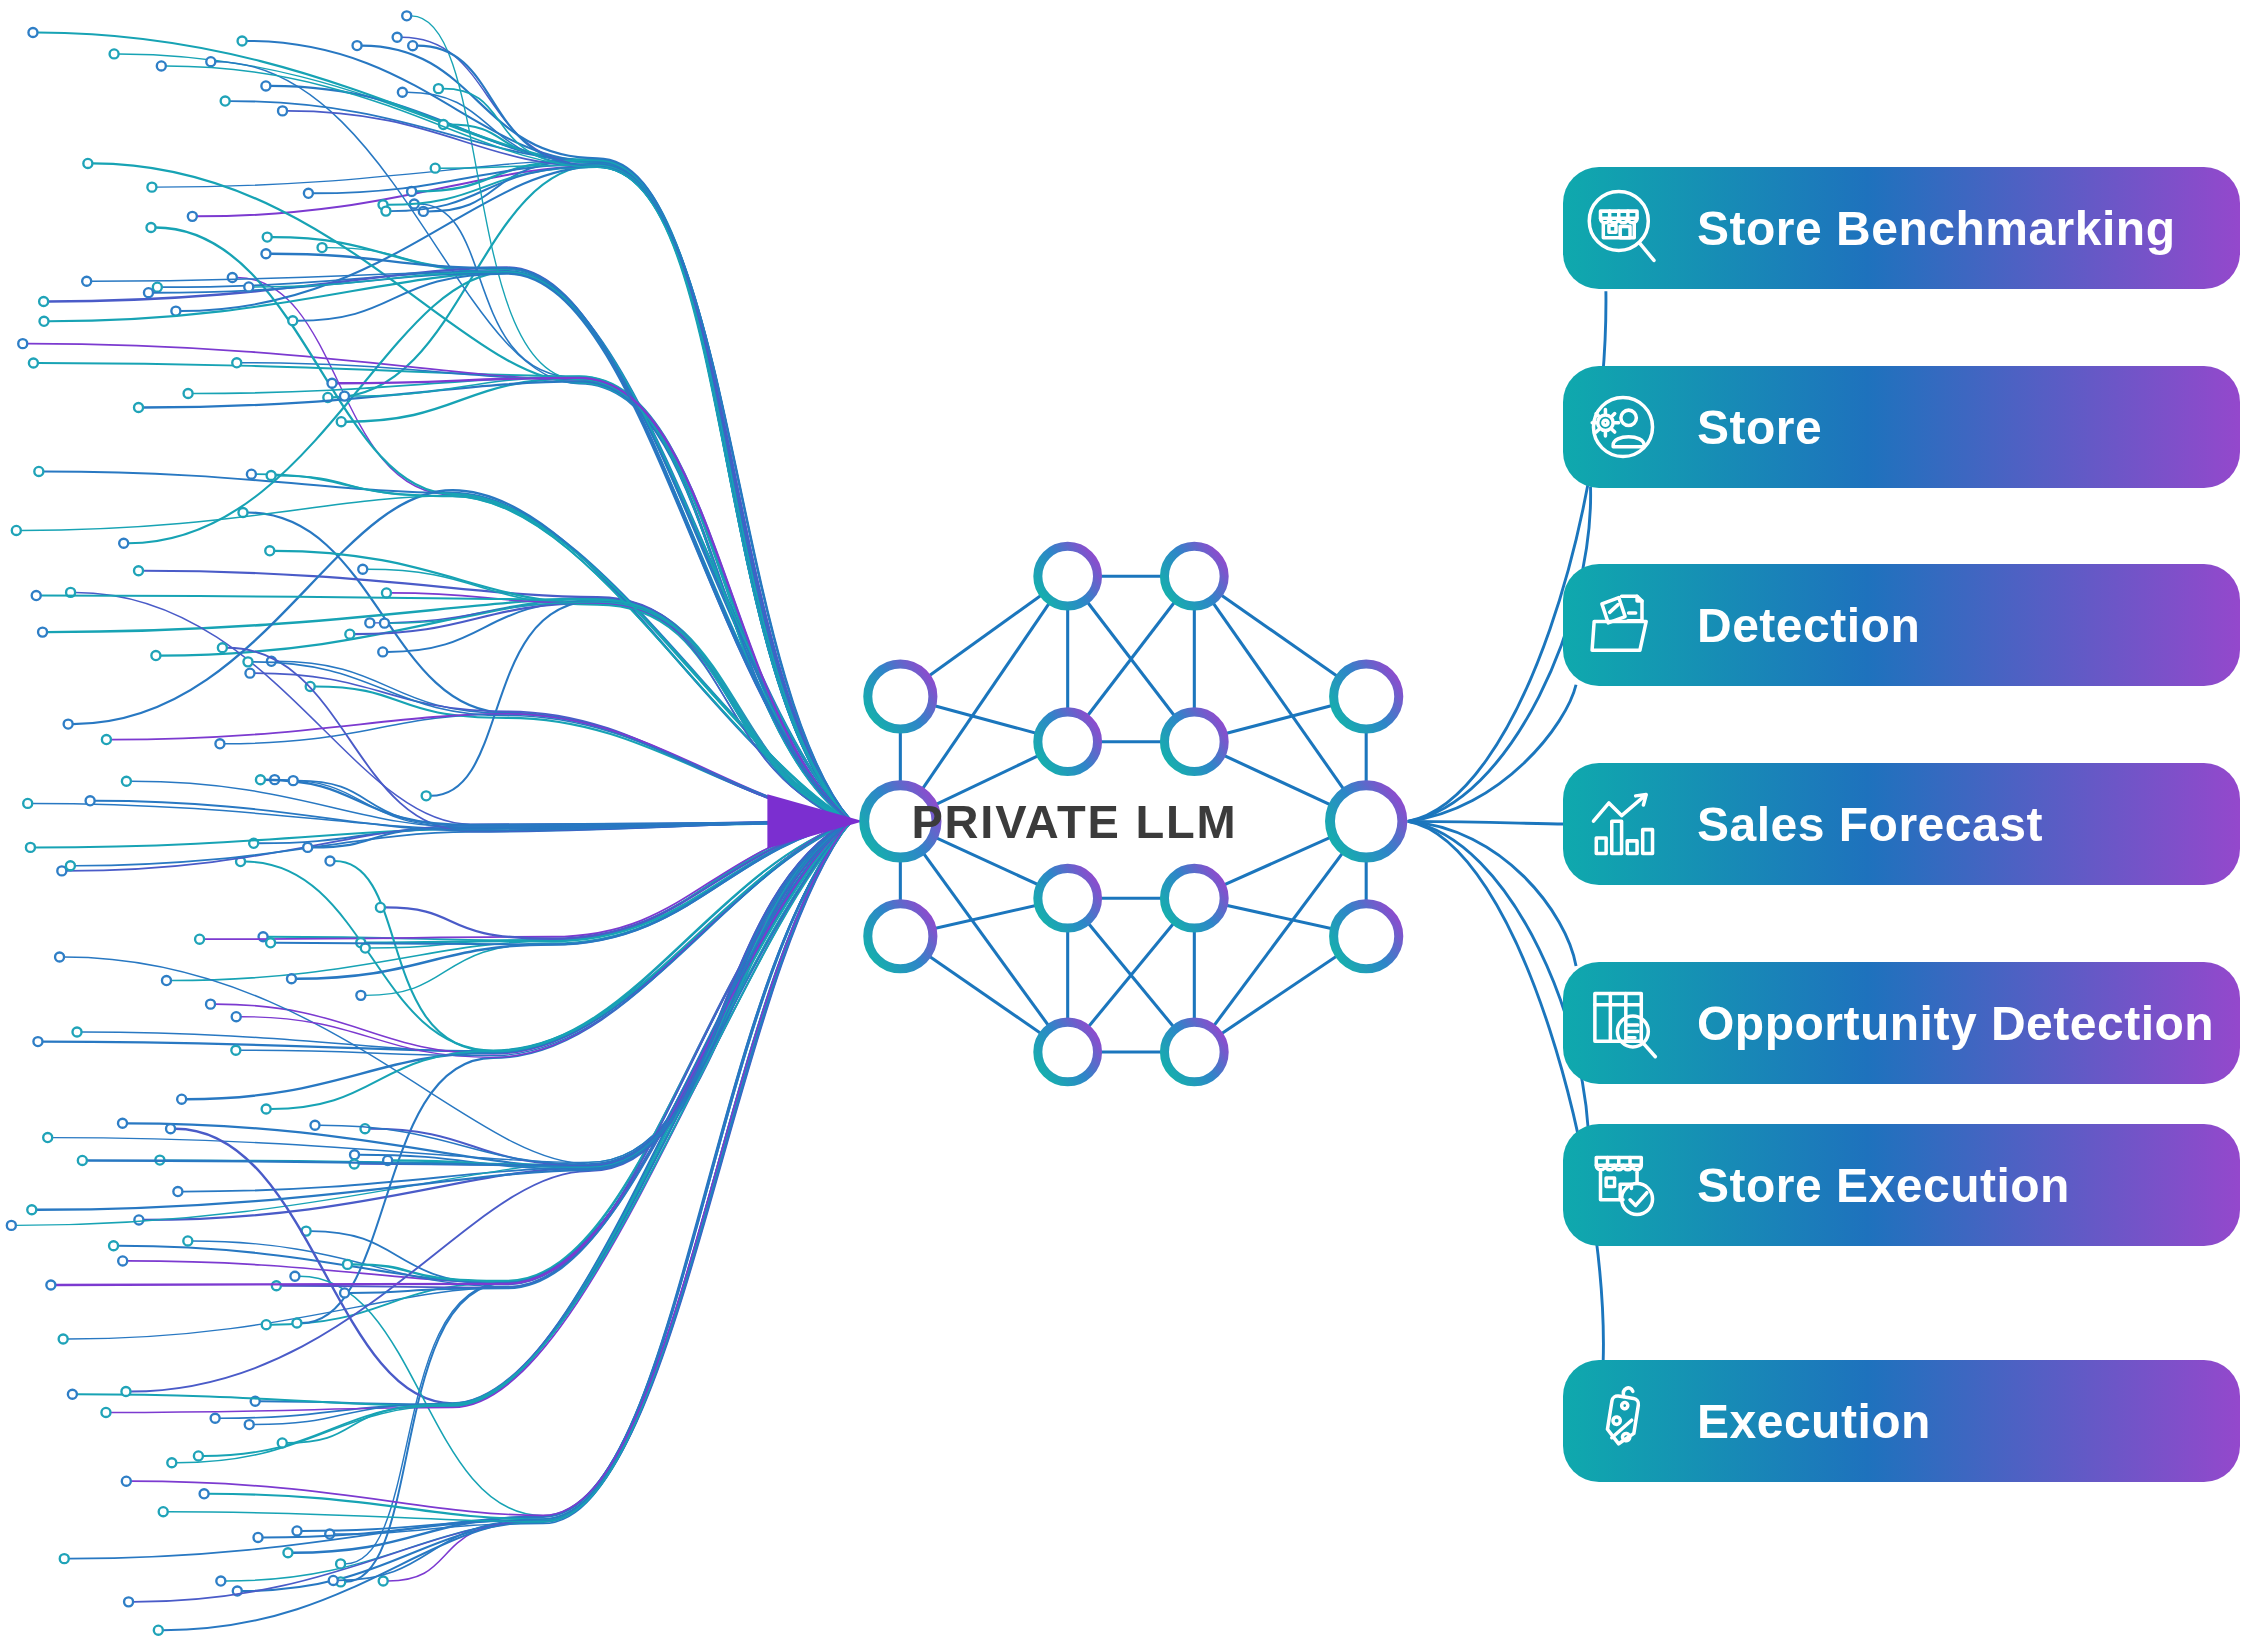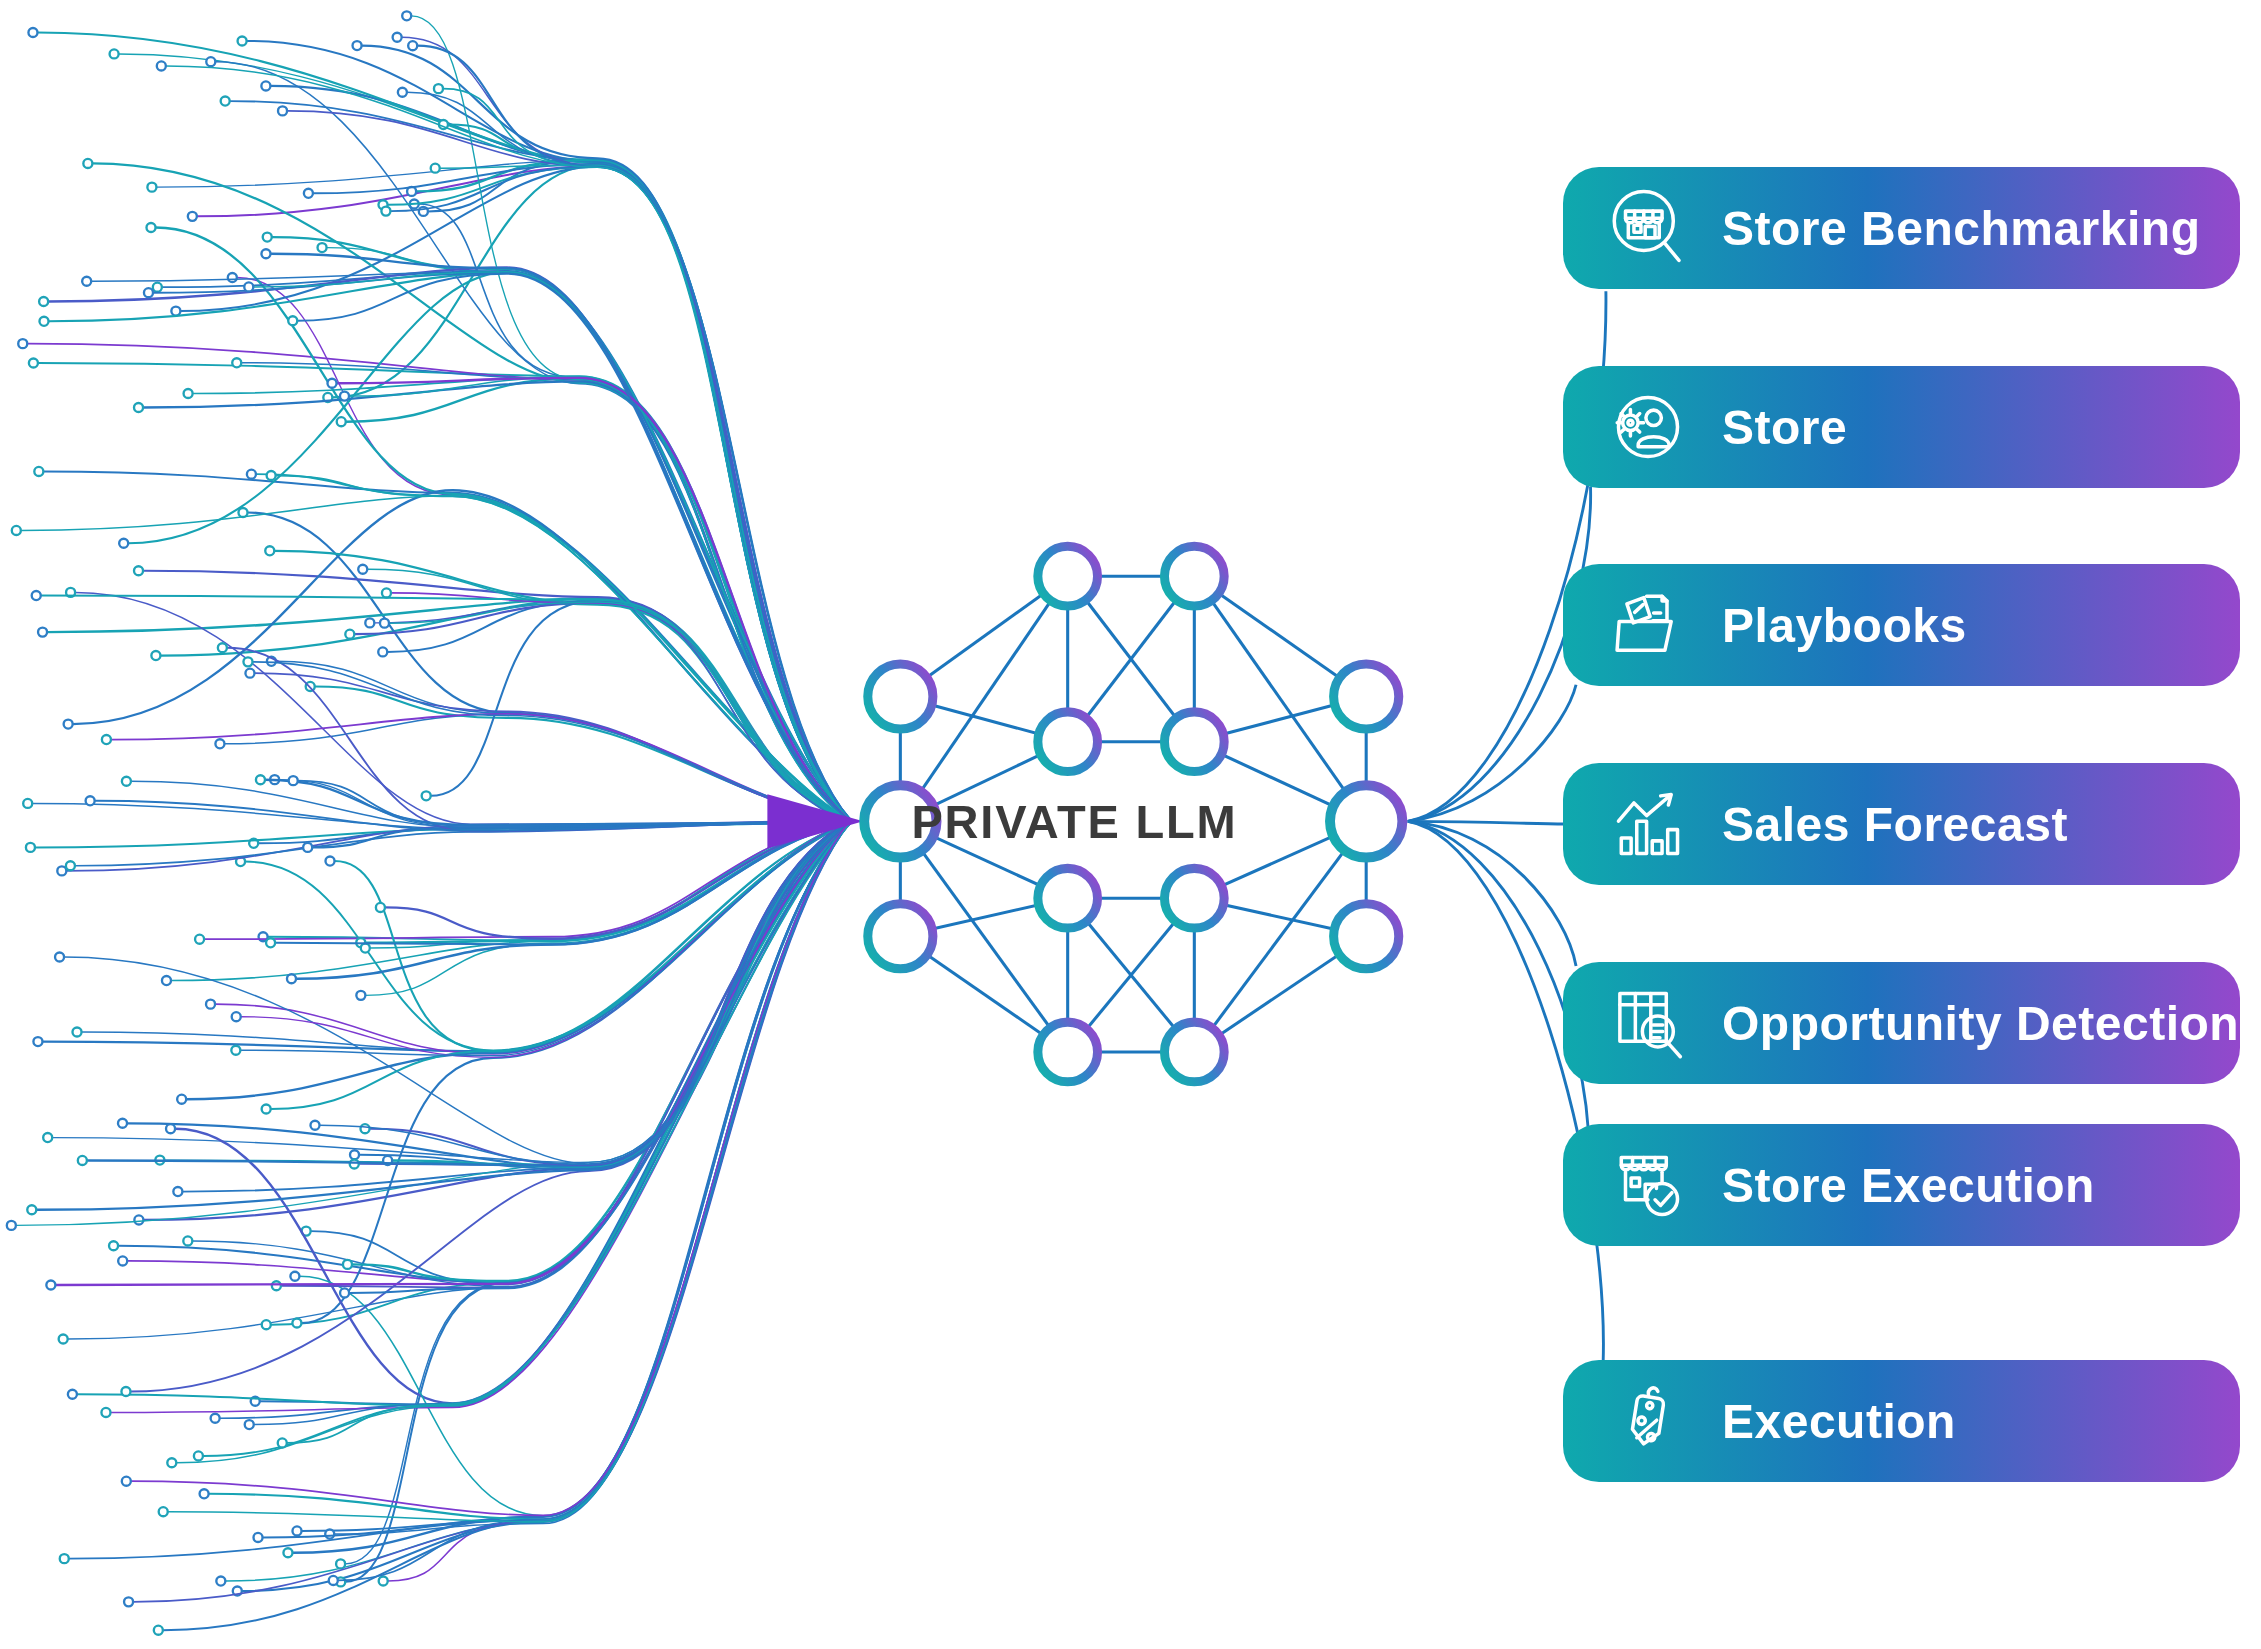--- a/index.html
+++ b/index.html
@@ -4,21 +4,21 @@
 <style>
   html,body{margin:0;padding:0;background:#ffffff;}
   body{width:2262px;height:1649px;position:relative;overflow:hidden;
        font-family:"Liberation Sans", sans-serif;}
   #scene{position:absolute;left:0;top:0;}
   .llm-label{position:absolute;left:880px;top:796px;width:389px;text-align:center;
        font-size:47px;font-weight:700;letter-spacing:1.8px;color:#3B3B3B;line-height:51px;
        white-space:nowrap;}
   .pill{position:absolute;left:1563px;width:677px;height:122px;border-radius:36px;
        background:linear-gradient(90deg,#0FA9AD 0%,#1E72BD 45%,#9448CC 100%);
-       display:flex;align-items:center;box-sizing:border-box;padding-left:40px;
+       display:flex;align-items:center;box-sizing:border-box;padding-left:15px;
        color:#ffffff;overflow:hidden;}
   .pill .ic{width:90px;height:90px;flex:0 0 auto;margin-right:29px;}
   .pill .ic svg{width:100%;height:100%;fill:none;stroke:#ffffff;stroke-width:2.5;
        stroke-linecap:round;stroke-linejoin:round;}
   .pill .lbl{font-size:48px;font-weight:700;letter-spacing:0.5px;white-space:nowrap;}
 </style>
 </head>
 <body>
 
 <svg id="scene" width="2262" height="1649" viewBox="0 0 2500 1823">
@@ -750,21 +750,21 @@
   <span class="ic">
     <svg viewBox="0 0 64 64">
       <path d="M17 17 L29 12.5 L33.5 26 L21.5 30.5 Z"></path>
       <path d="M22.5 23 L28.5 17.5"></path>
       <path d="M31 11.5 h11 l3.5 3.5 v14 h-10"></path>
       <path d="M42 11.5 v3.5 h3.5"></path>
       <path d="M36 23.5 h5"></path>
       <path d="M11.5 29.5 h37 l-4.5 20.5 h-34 z"></path>
     </svg>
   </span>
-  <span class="lbl">Playbooks</span>
+  <span class="lbl">Detection</span>
 </div>
 
 <div class="pill" style="top:763px">
   <span class="ic">
     <svg viewBox="0 0 64 64">
       <rect x="13" y="42" width="7" height="11"></rect>
       <rect x="24" y="30" width="7" height="23"></rect>
       <rect x="35" y="44" width="7" height="9"></rect>
       <rect x="46" y="36" width="7" height="17"></rect>
       <path d="M11 30 L22 17 L31 26 L48 11.5"></path>

